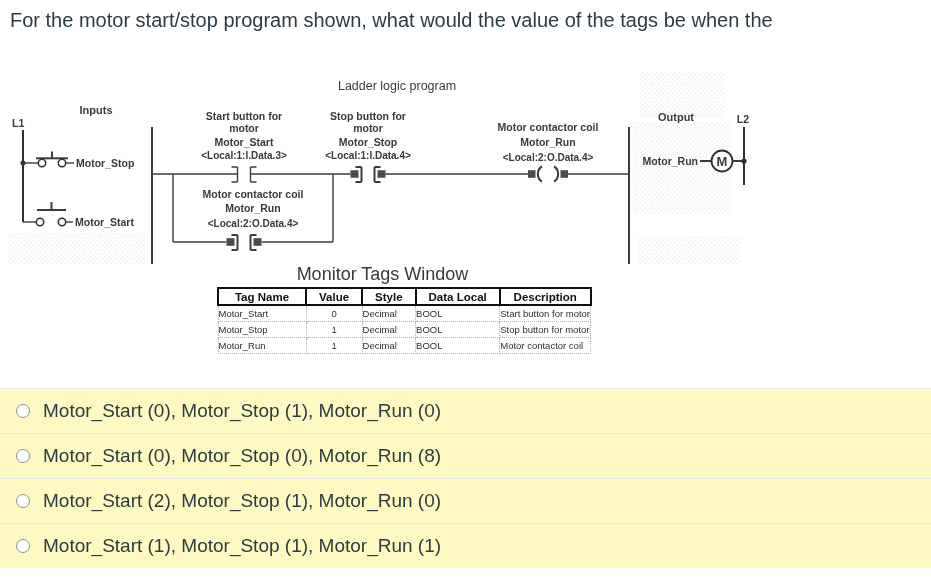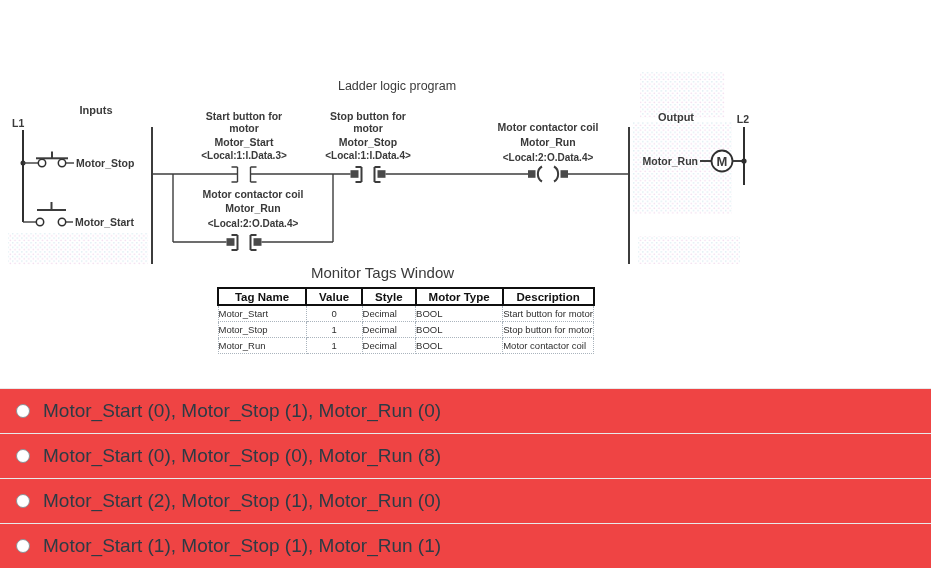--- a/index.html
+++ b/index.html
@@ -21,53 +21,54 @@
   .dmotor{font-size:13px;font-weight:bold;}
   .wire{stroke:#3c3c3c;stroke-width:1.4;fill:none;}
   .wire2{stroke:#3c3c3c;stroke-width:2;fill:none;}
   .rail{stroke:#2f2f2f;stroke-width:2;fill:none;}
   .blk{fill:#4a4a4a;stroke:none;}
   .node{fill:#2f2f2f;stroke:none;}
   .pb{fill:#ffffff;stroke:#2f2f2f;stroke-width:1.5;}
   
   .tags-title{
     position:absolute;left:217px;top:264px;width:331px;text-align:center;
-    font-size:15px;color:#3a3a3a;
+    font-size:18px;color:#3a3a3a;
   }
   .tags-table{
     position:absolute;left:217px;top:287px;border-collapse:collapse;
     background:#fff;table-layout:fixed;
   }
   .tags-table th{
     border:2px solid #0f0f0f;font-size:11.5px;font-weight:bold;color:#111;
     height:15px;padding:0 12px;white-space:nowrap;
   }
   .tags-table td{
     border:1px dotted #aab4bd;font-size:9.5px;color:#2e2e2e;height:15px;
     padding:0;white-space:nowrap;
   }
   .td-tag{padding-left:10px;}
   .td-val{text-align:center;}
   .td-style,.td-type,.td-desc{padding-left:4px;}
   
   .options{position:absolute;left:0;top:388px;width:931px;}
   .option{
     height:44px;border-top:1px solid #e7e9ea;display:flex;align-items:center;
-    cursor:pointer;background:#ef4444;
+    cursor:pointer;background:#fef9c3;
   }
   .radio{
     flex:0 0 auto;width:12px;height:12px;border:1px solid #8a9297;
     border-radius:50%;margin:0 13px 0 16px;background:#fff;
   }
   .option-label{font-size:19px;color:#2d3b45;}
 </style>
 </head>
 <body>
 
 <div class="question">
+  <div>For the motor start/stop program shown, what would the value of the tags be when the</div>
 </div>
 
 <svg class="diagram-svg" width="931" height="194" viewBox="0 72 931 194">
   <defs>
     <pattern id="halftone" width="4.6" height="4.6" patternUnits="userSpaceOnUse">
       <circle cx="1.2" cy="1.2" r="0.85" fill="#f2dcee"></circle>
       <circle cx="3.5" cy="3.5" r="0.85" fill="#dcebf2"></circle>
     </pattern>
   </defs>
 
@@ -186,21 +187,21 @@
       <col style="width:48px">
       <col style="width:47px">
     <col style="width:57px">
       <col style="width:91px">
   </colgroup>
   <thead>
     <tr>
       <th>Tag Name</th>
       <th>Value</th>
       <th>Style</th>
-      <th>Motor Type</th>
+      <th>Data Local</th>
       <th>Description</th>
     </tr>
   </thead>
   <tbody>
     <tr>
       <td class="td-tag">Motor_Start</td>
       <td class="td-val">0</td>
       <td class="td-style">Decimal</td>
       <td class="td-type">BOOL</td>
       <td class="td-desc">Start button for motor</td>

